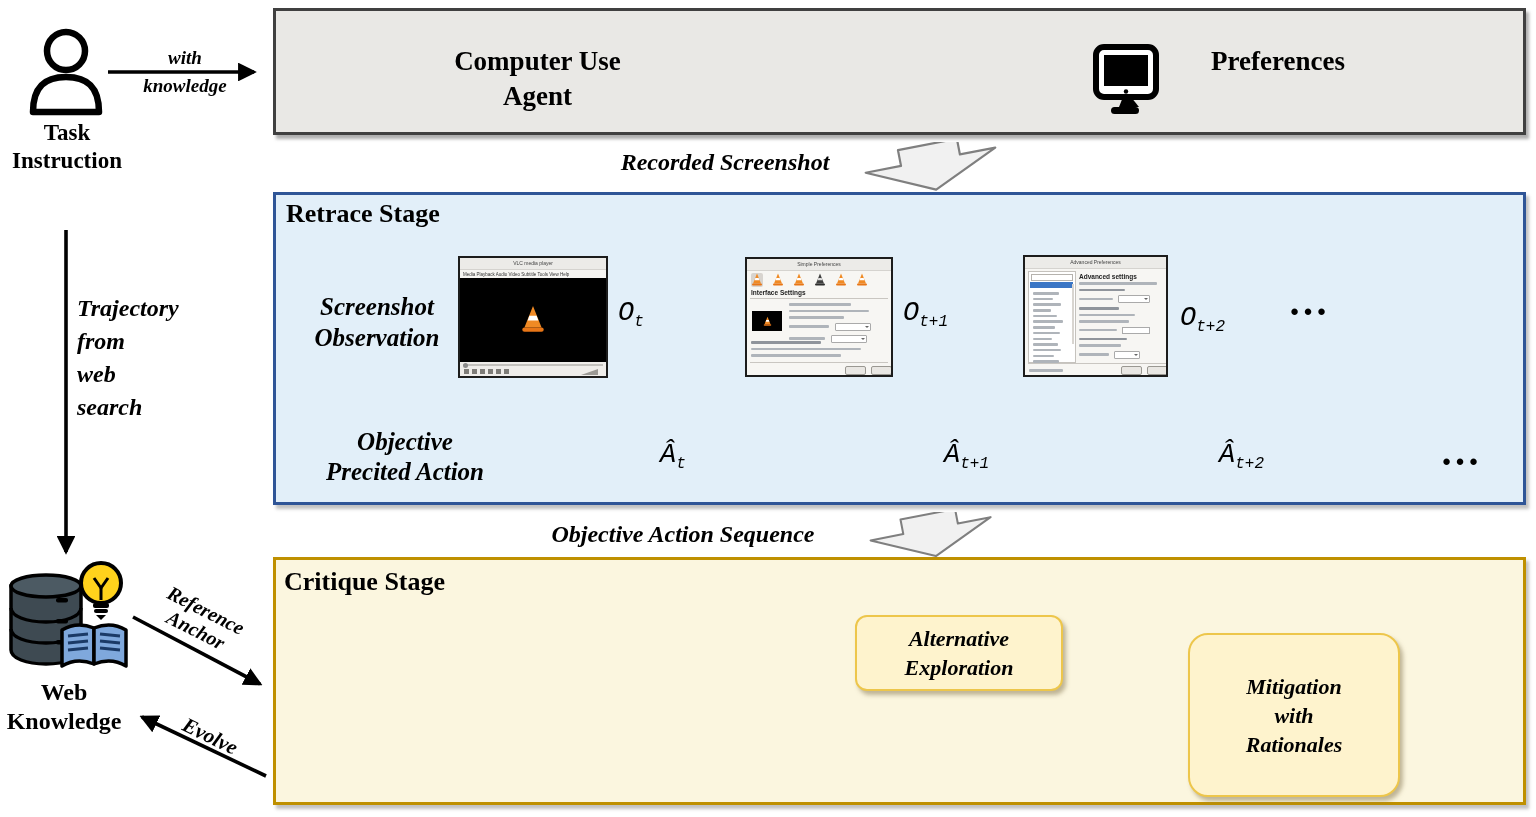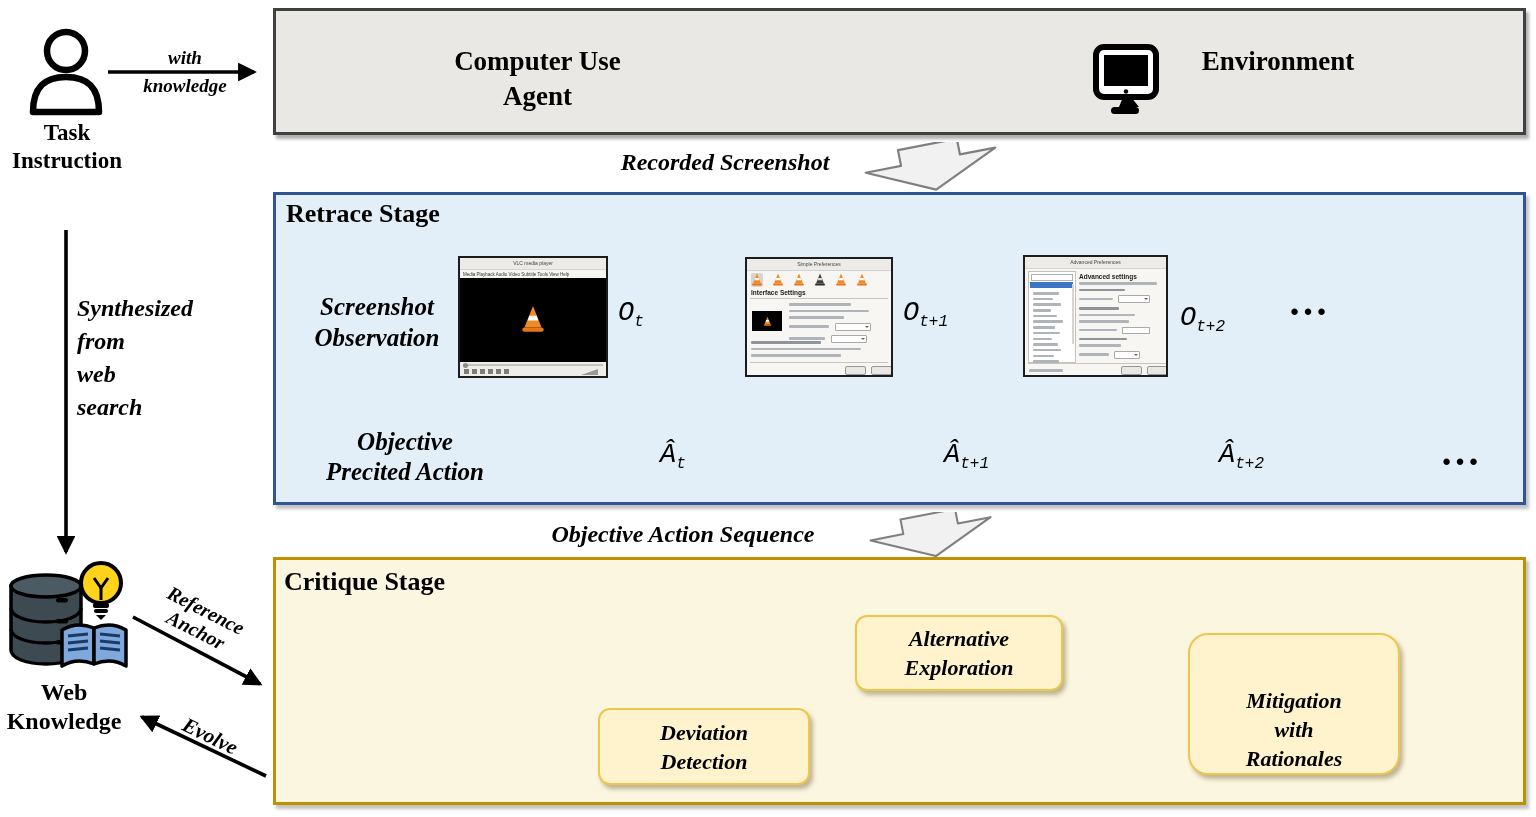--- a/index.html
+++ b/index.html
@@ -88,21 +88,21 @@
     <div>Agent</div>
   </div>
   <svg class="abs" style="left:1093px;top:44px;" width="72" height="72" viewBox="0 0 72 72">
     <rect x="3" y="3" width="60" height="50" rx="8" fill="#fff" stroke="#000" stroke-width="6"></rect>
     <rect x="11" y="11" width="44" height="31" fill="#000"></rect>
     <circle cx="33" cy="47.5" r="2.2" fill="#000"></circle>
     <path d="M30,53 L26,63 L46,63 L38,53 Z" fill="#000"></path>
     <rect x="18" y="63" width="28" height="7" rx="3.5" fill="#000"></rect>
   </svg>
   <div class="abs b ctr" style="left:1180px;top:44px;width:196px;font-size:27px;line-height:35px;">
-    <div>Environment</div>
+    <div>Preferences</div>
   </div>
 
   <div class="abs bi ctr" style="left:565px;top:149px;width:320px;font-size:24px;"><span>Recorded Screenshot</span></div>
   <svg class="abs" style="left:846px;top:142px;" width="172" height="54" viewBox="0 0 172 54">
     <g transform="rotate(-11 86 26)">
       <polygon points="56,2 116,2 116,18 152,18 86,48 20,18 56,18" fill="#F1F1F1" stroke="#7F7F7F" stroke-width="2.2" stroke-linejoin="round"></polygon>
     </g>
   </svg>
 
   <div class="stagebox retrace"></div>
@@ -290,36 +290,32 @@
   <div class="abs bi ctr" style="left:523px;top:521px;width:320px;font-size:24px;"><span>Objective Action Sequence</span></div>
   <svg class="abs" style="left:846px;top:512px;" width="172" height="50" viewBox="0 0 172 54">
     <g transform="rotate(-11 86 26)">
       <polygon points="56,2 116,2 116,18 152,18 86,48 20,18 56,18" fill="#F1F1F1" stroke="#7F7F7F" stroke-width="2.2" stroke-linejoin="round"></polygon>
     </g>
   </svg>
 
   <div class="stagebox critique"></div>
   <div class="stage-title" style="left:284px;top:567px;"><span>Critique Stage</span></div>
 
-  <div class="cnode" style="left:598px;top:708px;width:212px;height:77px;">
-    <span>Deviation</span>
-    <span>Detection</span>
-  </div>
   <div class="cnode" style="left:855px;top:615px;width:208px;height:76px;">
     <span>Alternative</span>
     <span>Exploration</span>
   </div>
-  <div class="cnode" style="left:1188px;top:633px;width:212px;height:142px;border-radius:20px;justify-content:flex-end;">
+  <div class="cnode" style="left:1188px;top:633px;width:212px;height:164px;border-radius:20px;">
     <span>Mitigation</span>
     <span>with</span>
     <span>Rationales</span>
   </div>
 
   <div class="abs bi" style="left:77px;top:292px;font-size:24px;line-height:33px;">
-    <div>Synthesized</div>
+    <div>Trajectory</div>
     <div>from</div>
     <div>web</div>
     <div>search</div>
   </div>
 
   <svg class="abs" style="left:6px;top:558px;" width="126" height="116" viewBox="0 0 126 116">
 
     <g>
       <path d="M5,28 L5,92 C5,100 20,106 40,106 C60,106 75,100 75,92 L75,28 Z" fill="#3E4A52" stroke="#000" stroke-width="3.5"></path>
       <ellipse cx="40" cy="28" rx="35" ry="11" fill="#4C5A63" stroke="#000" stroke-width="3.5"></ellipse>

